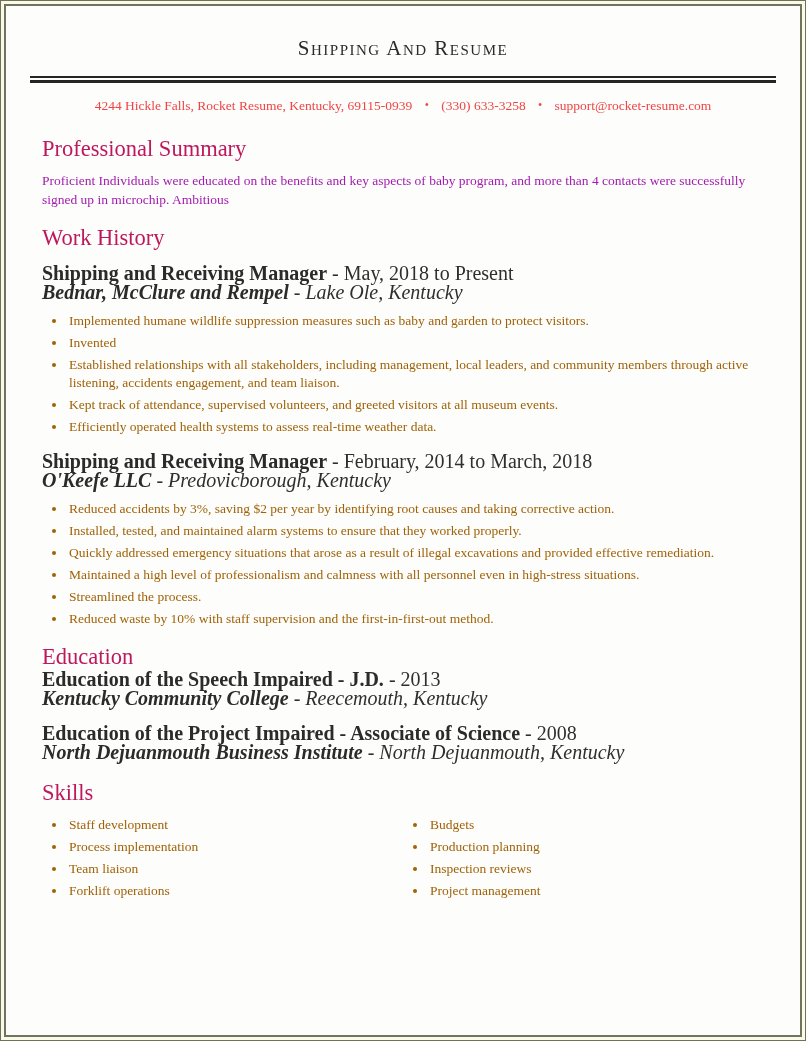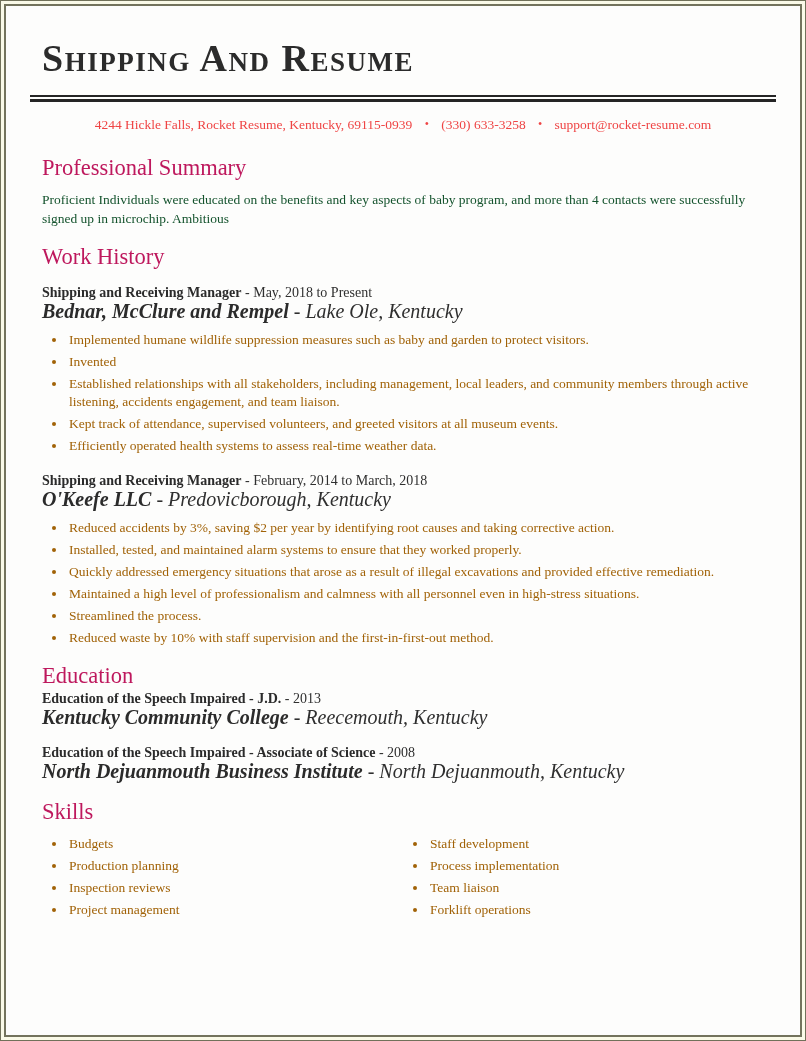--- a/index.html
+++ b/index.html
@@ -15,23 +15,23 @@
   .page-inner {
     width: 100%; height: 100%;
     border: 2px solid #73735d;
     background: #fdfdfc;
     padding: 16px 36px 0 36px;
     overflow: hidden;
   }
 
   
   .doc-title {
-    text-align: left;
-    font-size: 38px;
-    font-weight: bold;
+    text-align: center;
+    font-size: 21px;
+    font-weight: normal;
     font-variant: small-caps;
     letter-spacing: 1.5px;
     color: #2b2b2b;
     margin-top: 14px;
   }
   .double-rule {
     margin: 15px -12px 0 -12px;
     height: 7px;
     border-top: 2px solid #252525;
     border-bottom: 3px solid #252525;
@@ -54,26 +54,26 @@
   }
   .h-summary { margin-top: 22px; }
   .h-work    { margin-top: 16px; }
   .h-edu     { margin-top: 16px; }
   .h-skills  { margin-top: 18px; }
 
   .summary-text {
     font-size: 13.5px;
     line-height: 19px;
     margin-top: 9px;
-    color: #14532d;
+    color: #a21caf;
   }
 
   .job { margin-top: 13px; }
   .job-title-line, .edu-degree-line {
-    font-size: 14px;
+    font-size: 20px;
     font-weight: bold;
     color: #2b2b2b;
     line-height: 19px;
   }
   .job-title-line .regular, .edu-degree-line .regular { font-weight: normal; color: #2f2f2f; }
   .company-line, .edu-school-line {
     font-size: 20px;
     font-weight: bold;
     font-style: italic;
     color: #2b2b2b;
@@ -162,37 +162,37 @@
       <div class="edu-degree-line">
         <span>Education of the Speech Impaired - J.D.</span><span class="regular sep"> - </span><span class="regular">2013</span>
       </div>
       <div class="edu-school-line">
         <span>Kentucky Community College</span><span class="regular sep"> - </span><span class="regular" style="font-style:italic">Reecemouth, Kentucky</span>
       </div>
     </div>
 
     <div class="edu-entry">
       <div class="edu-degree-line">
-        <span>Education of the Speech Impaired - Associate of Science</span><span class="regular sep"> - </span><span class="regular">2008</span>
+        <span>Education of the Project Impaired - Associate of Science</span><span class="regular sep"> - </span><span class="regular">2008</span>
       </div>
       <div class="edu-school-line">
         <span>North Dejuanmouth Business Institute</span><span class="regular sep"> - </span><span class="regular" style="font-style:italic">North Dejuanmouth, Kentucky</span>
       </div>
     </div>
 
     <h2 class="section-heading h-skills">Skills</h2>
     <div class="skills-cols">
       <ul class="bullets">
+        <li>Staff development</li>
+        <li>Process implementation</li>
+        <li>Team liaison</li>
+        <li>Forklift operations</li>
+      </ul>
+      <ul class="bullets">
         <li>Budgets</li>
         <li>Production planning</li>
         <li>Inspection reviews</li>
         <li>Project management</li>
-      </ul>
-      <ul class="bullets">
-        <li>Staff development</li>
-        <li>Process implementation</li>
-        <li>Team liaison</li>
-        <li>Forklift operations</li>
       </ul>
     </div>
 
   </div>
 </div>
 
 </body></html>

